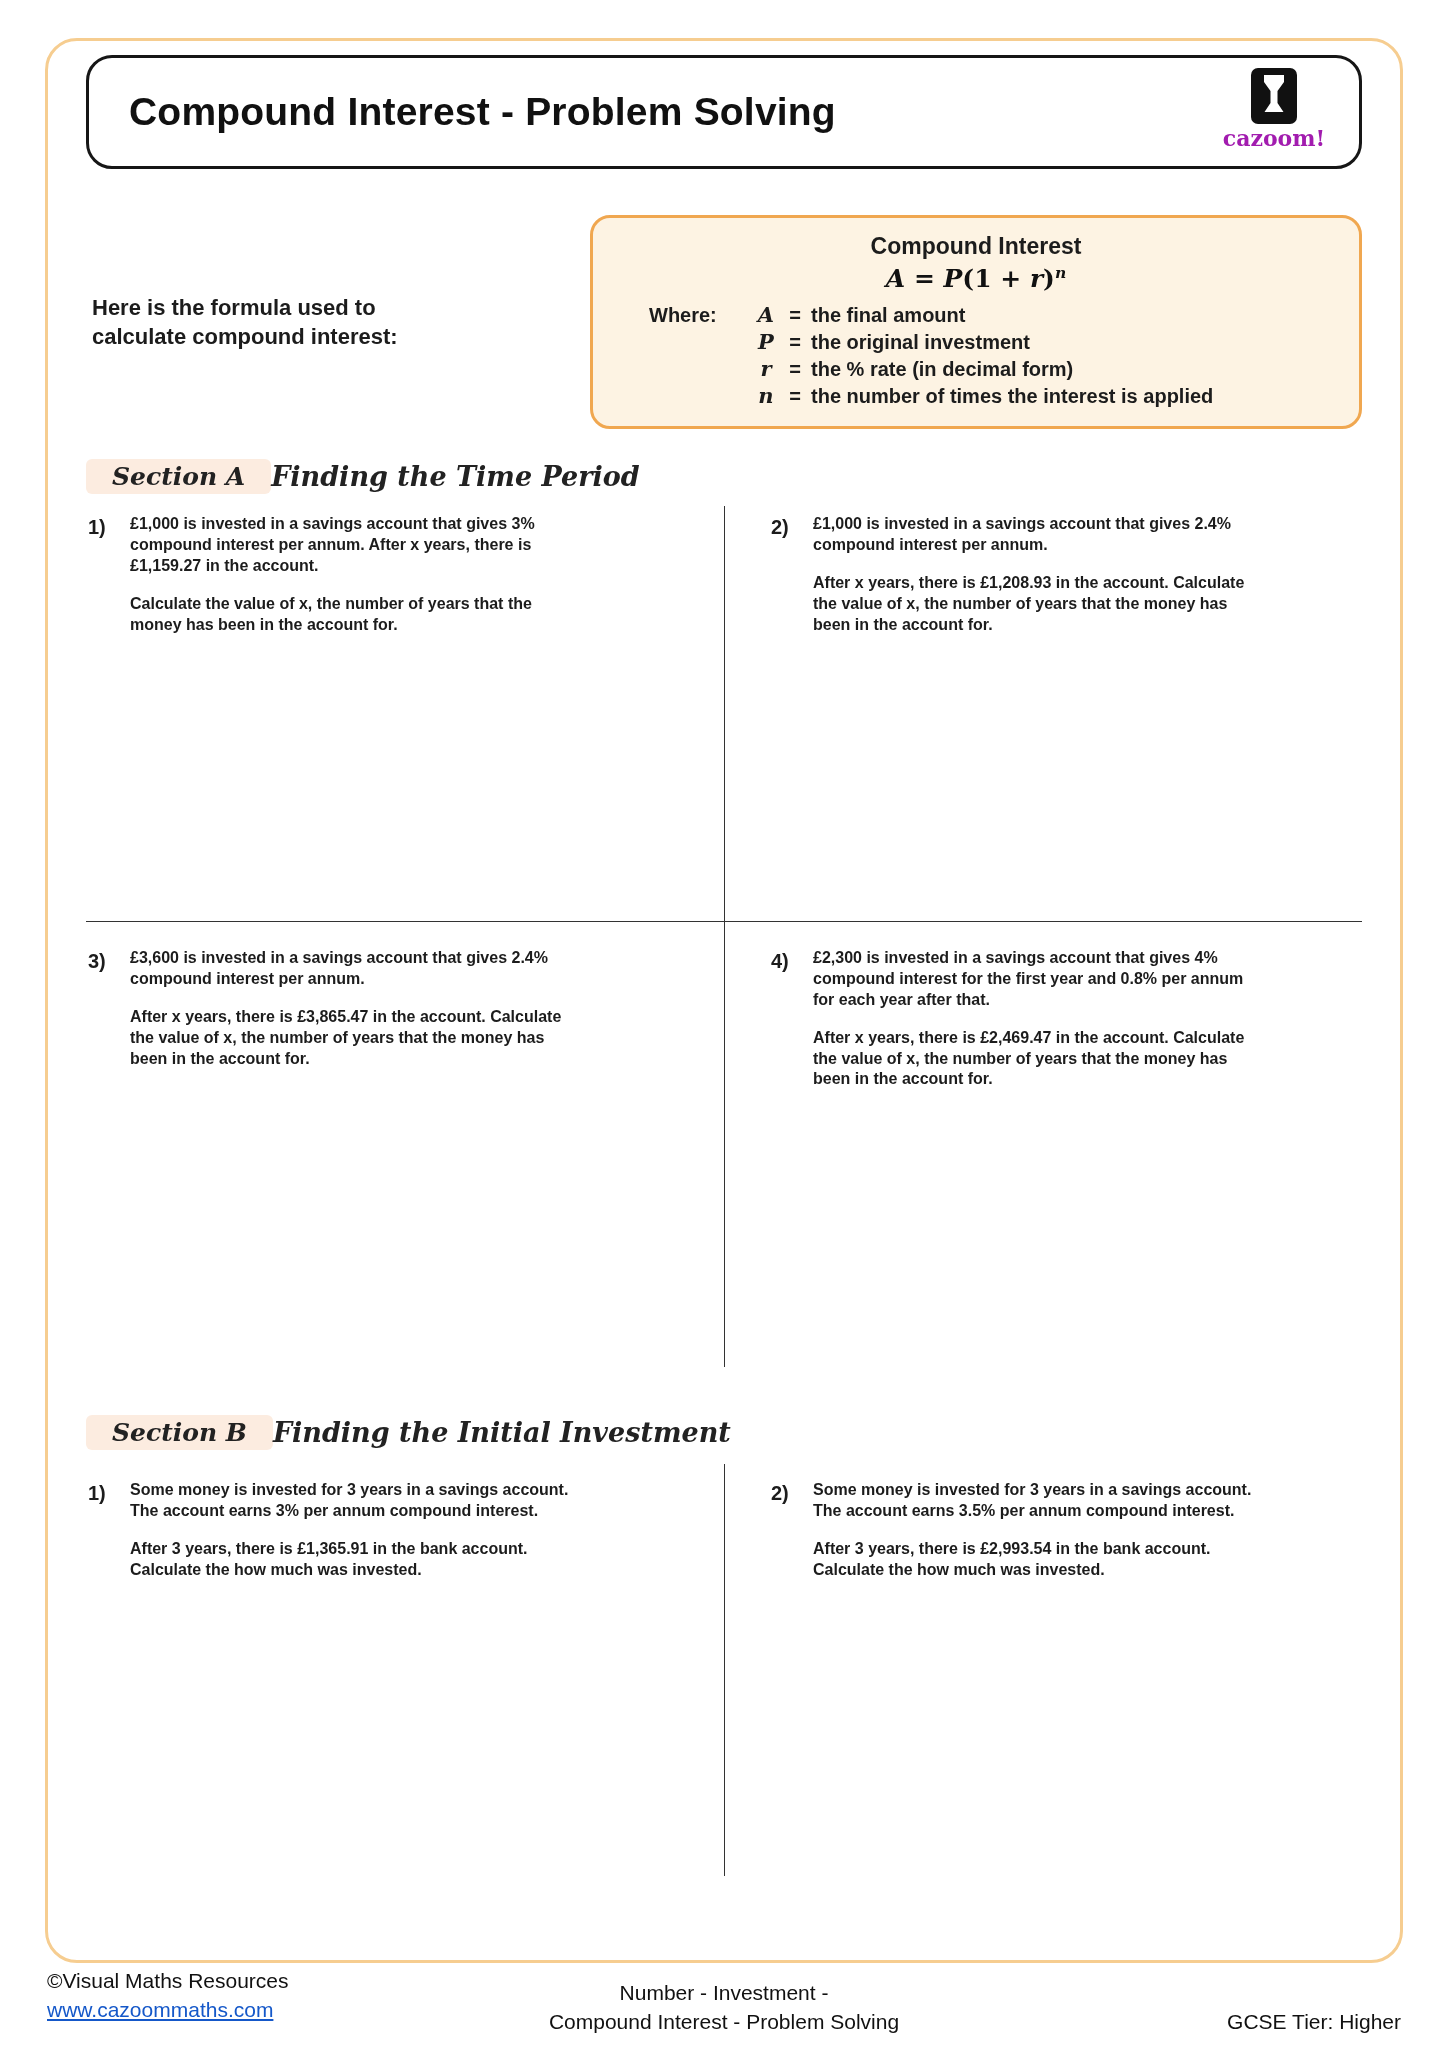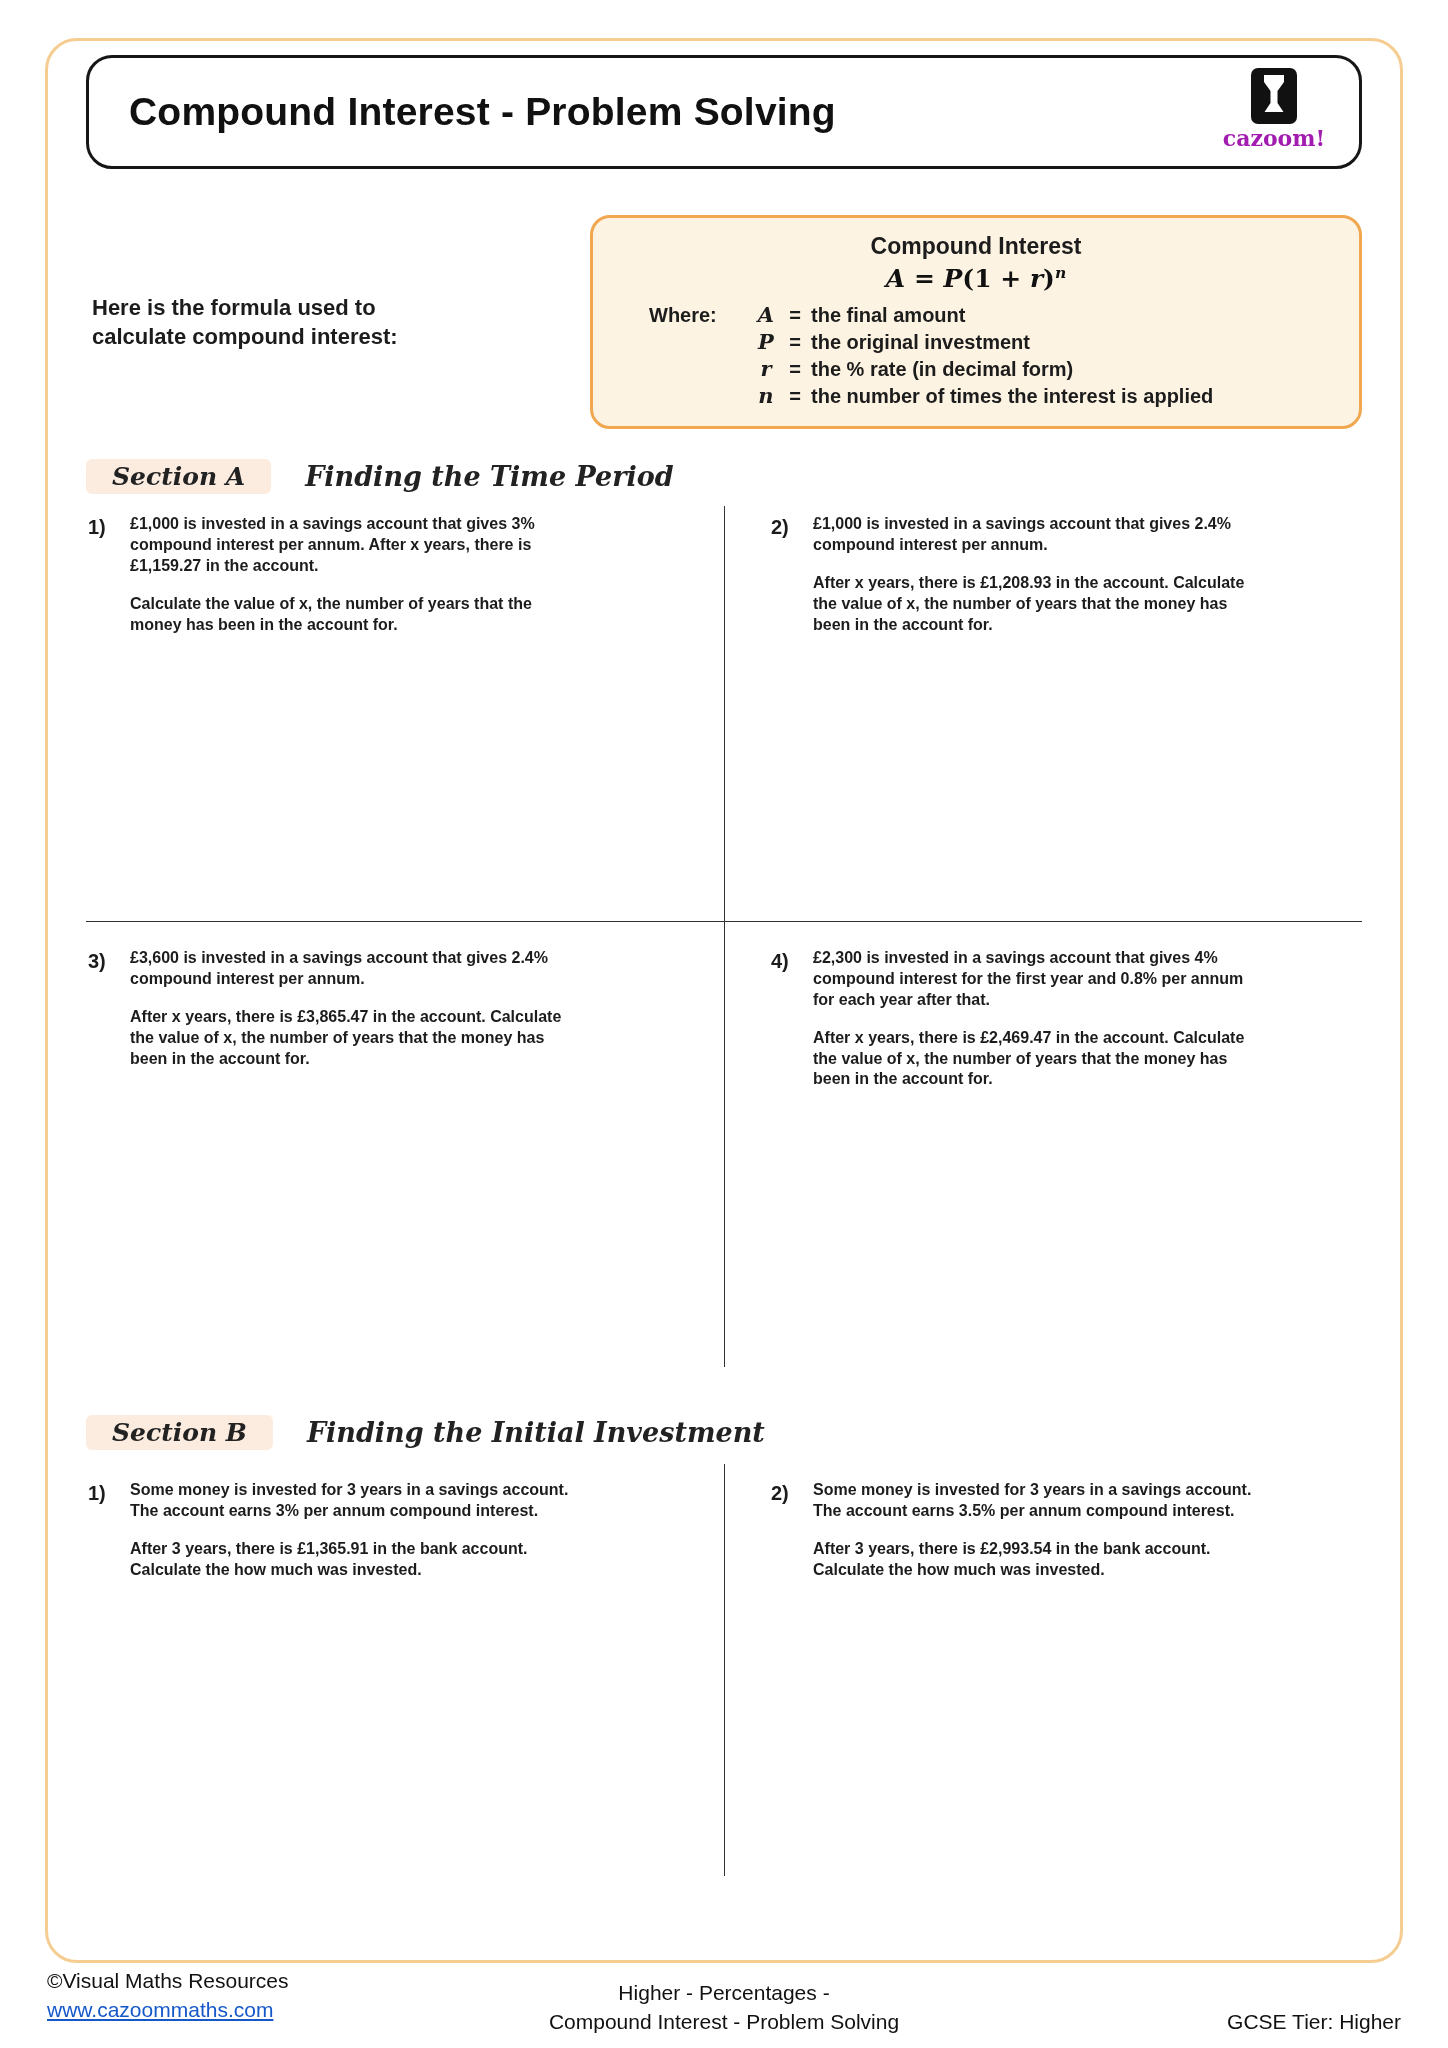--- a/index.html
+++ b/index.html
@@ -47,21 +47,21 @@
   .def-eq { width:32px; text-align:center; font-size:20px; font-weight:700; }
   .def-meaning { font-size:20px; font-weight:700; }
 
   
   .section-header { display:flex; align-items:center; margin-top:30px; }
   .section-header.second { margin-top:48px; }
   .section-label {
     background:#fcece0; border-radius:6px; padding:3px 26px;
     font-family:"DejaVu Serif", serif; font-style:italic; font-weight:700; font-size:25px; color:#222;
   }
-  .section-title { font-family:"DejaVu Serif", serif; font-style:italic; font-weight:700; font-size:27px; margin-left:34px; color:#222; }
+  .section-title { font-family:"DejaVu Serif", serif; font-style:italic; font-weight:700; font-size:27px; color:#222; }
 
   
   .qrow { display:flex; }
   .row-a1 { margin-top:12px; min-height:415px; }
   .row-a2 { min-height:446px; border-top:1.5px solid #333; }
   .row-b  { margin-top:14px; min-height:412px; }
   .qcell { width:50%; padding:8px 36px 0 2px; }
   .qcell.right { border-left:1.5px solid #333; padding-left:46px; padding-right:4px; }
   .row-a2 .qcell { padding-top:26px; }
   .row-b  .qcell { padding-top:16px; }
@@ -205,17 +205,17 @@
   </div>
 
 </div>
 
 <div class="footer">
   <div class="footer-left">
     <div>©Visual Maths Resources</div>
     <a href="#">www.cazoommaths.com</a>
   </div>
   <div class="footer-center">
-    <div>Higher - Percentages -</div>
+    <div>Number - Investment -</div>
     <div>Compound Interest - Problem Solving</div>
   </div>
   <div class="footer-right">GCSE Tier: Higher</div>
 </div>
 
 </body></html>

